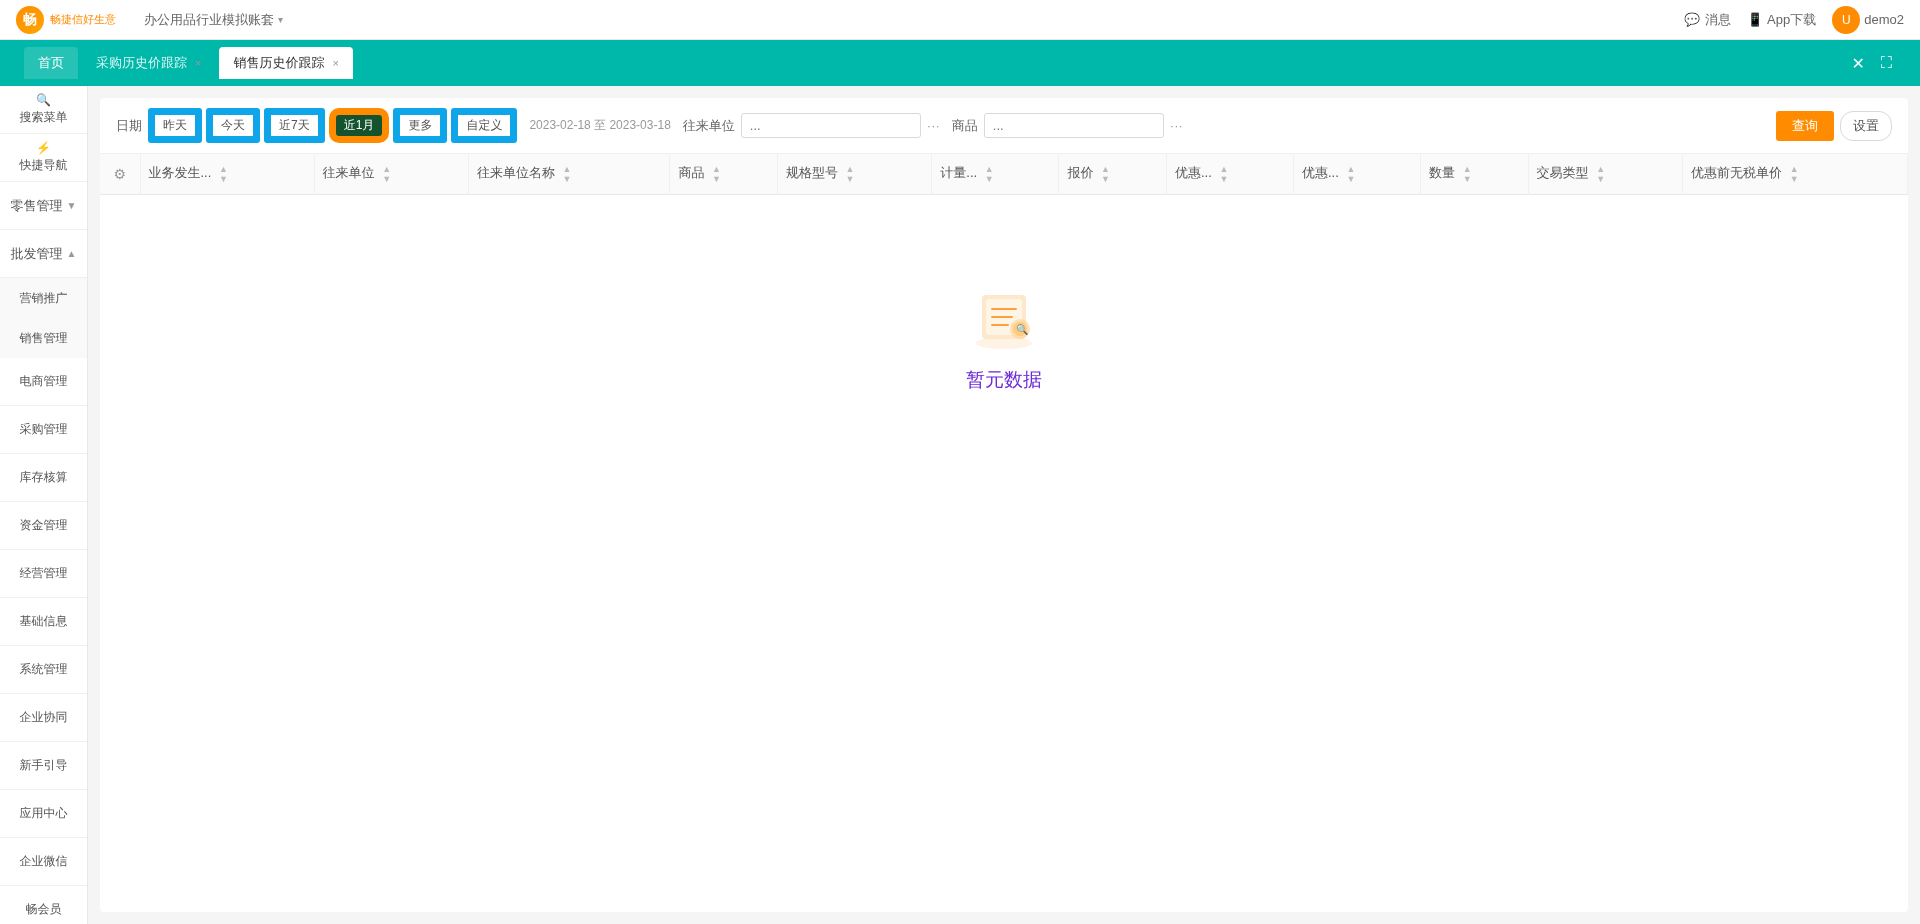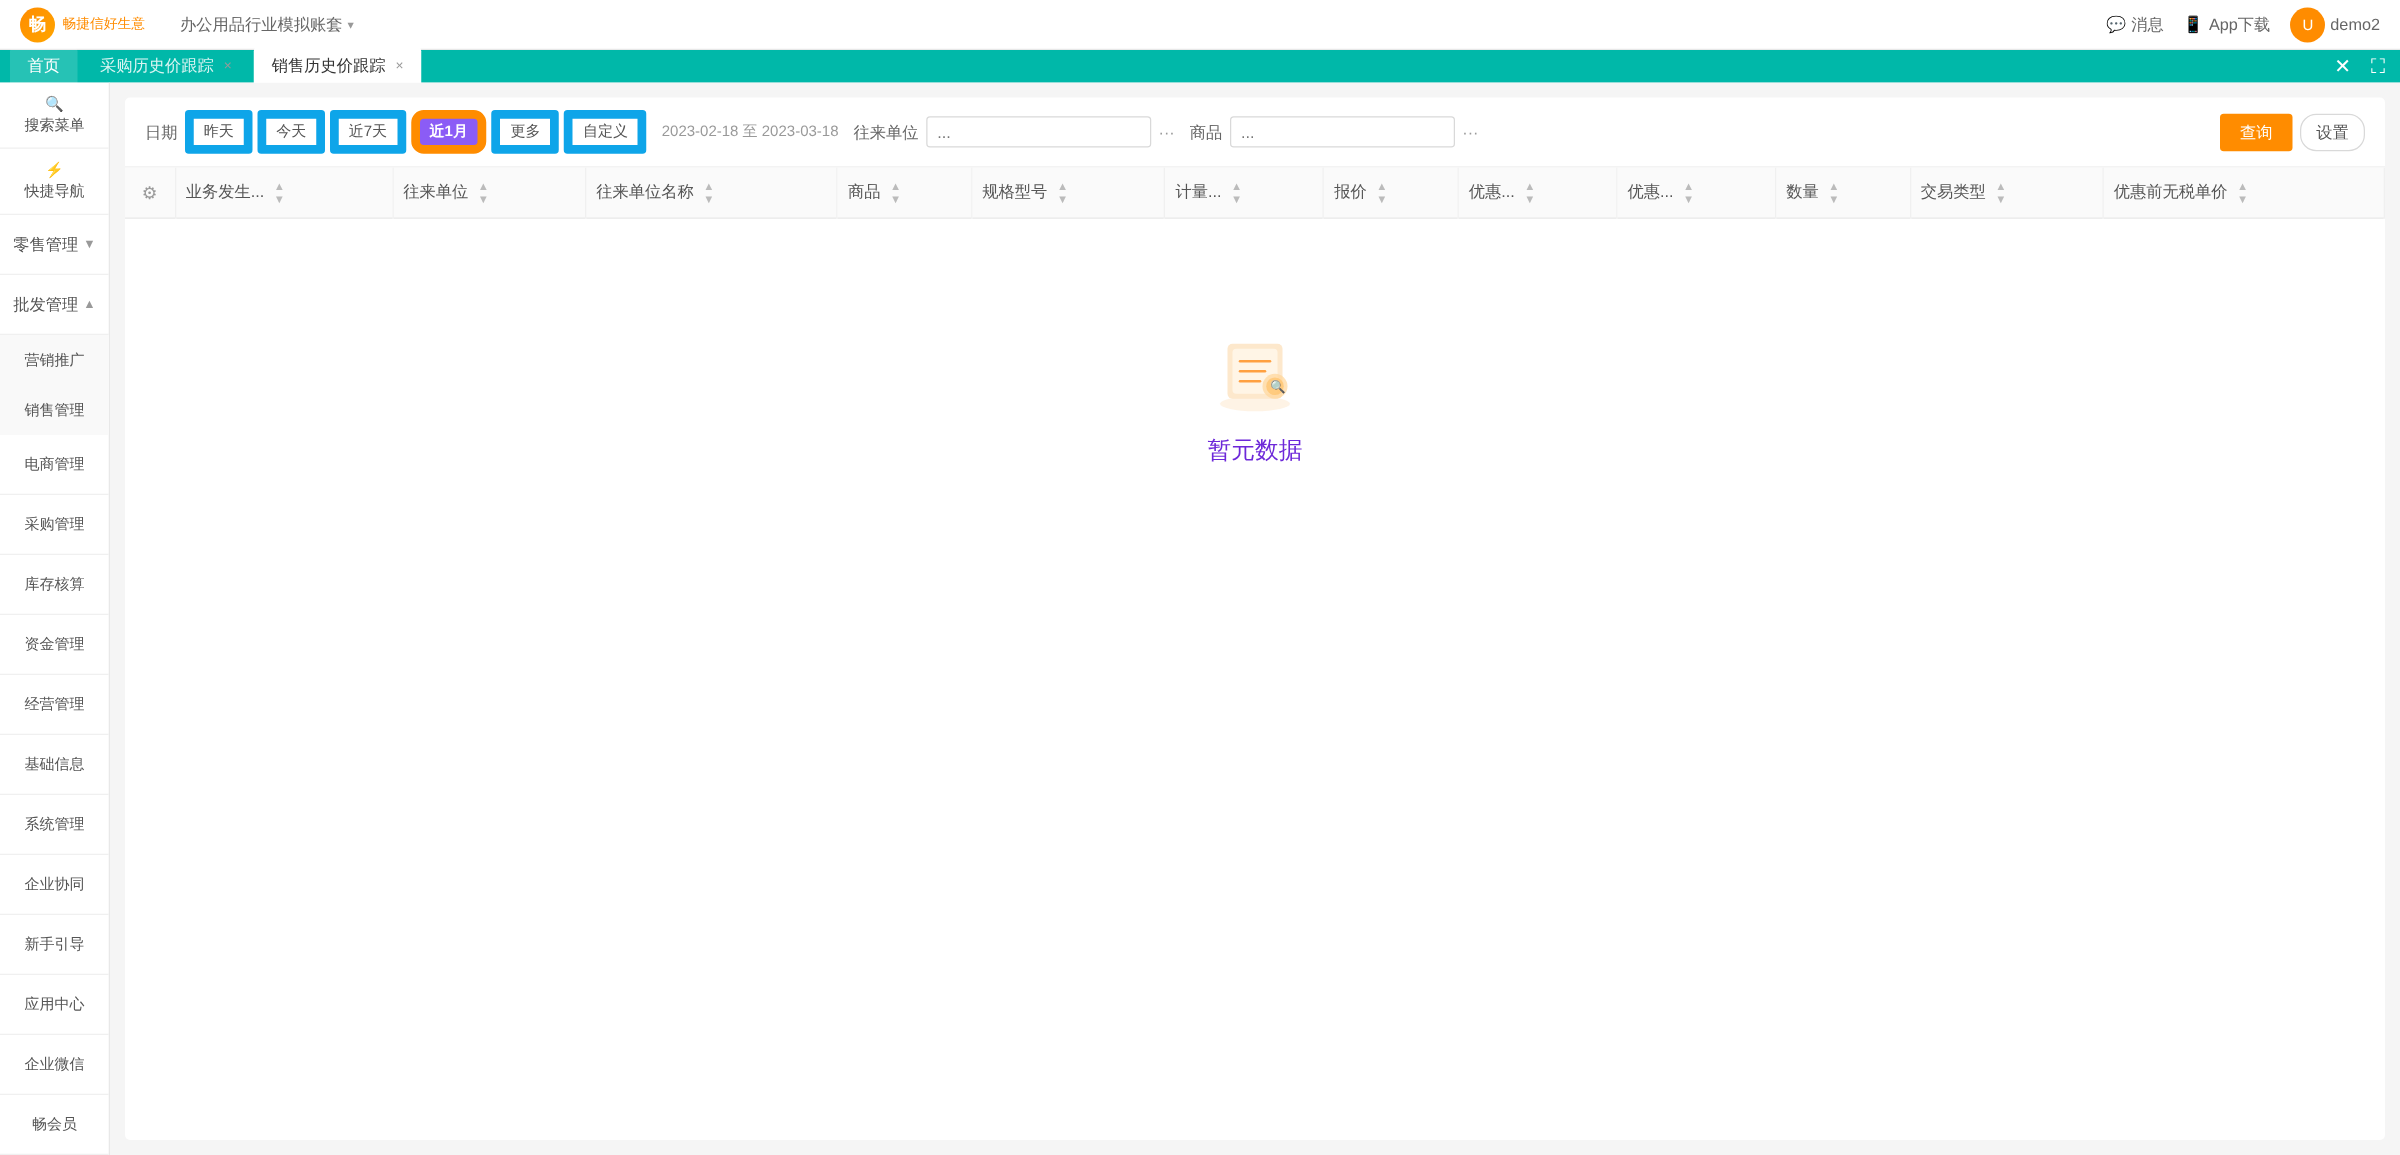--- a/index.html
+++ b/index.html
@@ -73,24 +73,24 @@
       display: flex;
       align-items: center;
       justify-content: center;
       color: white;
       font-size: 12px;
     }
 
     
     .tab-bar {
       background: #00b8a9;
-      height: 26px;
-      display: flex;
-      align-items: center;
-      padding: 0 8px;
+      height: 46px;
+      display: flex;
+      align-items: center;
+      padding: 0 24px;
       flex-shrink: 0;
       gap: 4px;
     }
     .tab-item {
       display: flex;
       align-items: center;
       padding: 6px 14px;
       border-radius: 4px 4px 0 0;
       cursor: pointer;
       font-size: 13px;
@@ -269,25 +269,24 @@
     .date-btn {
       padding: 2px 8px;
       border: 7px solid #0ea5e9;
       border-radius: 3px;
       cursor: pointer;
       font-size: 12px;
       color: #555;
       background: #fff;
     }
     .date-btn.active {
-      background: #8b5cf6;
+      background: #14532d;
       color: #fff;
       border-color: #ff8c00;
       border-radius: 10px;
-      font-weight: bold;
     }
     .date-range-text {
       font-size: 12px;
       color: #999;
     }
     .filter-input-group {
       display: flex;
       align-items: center;
       gap: 6px;
     }

